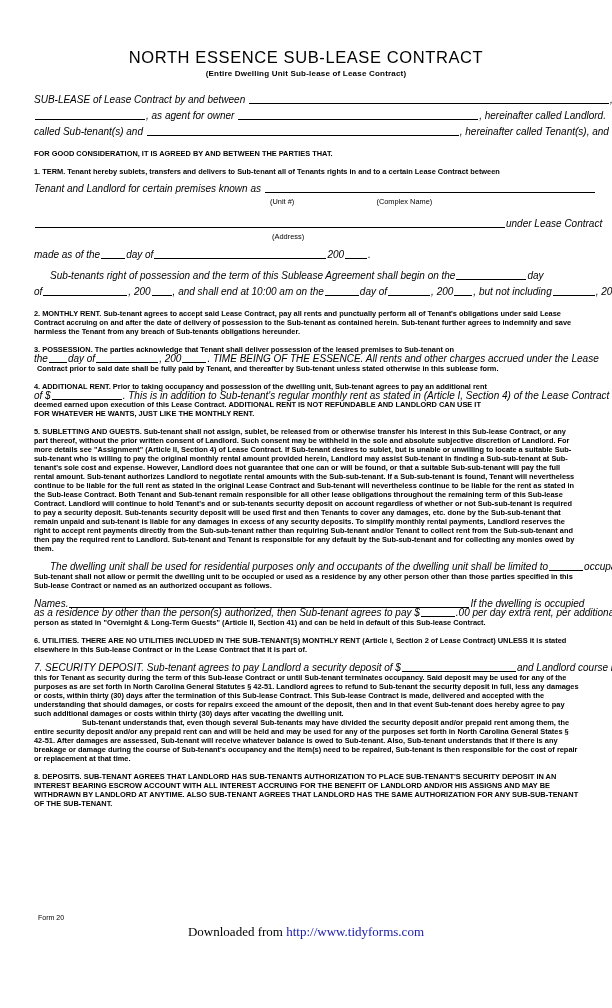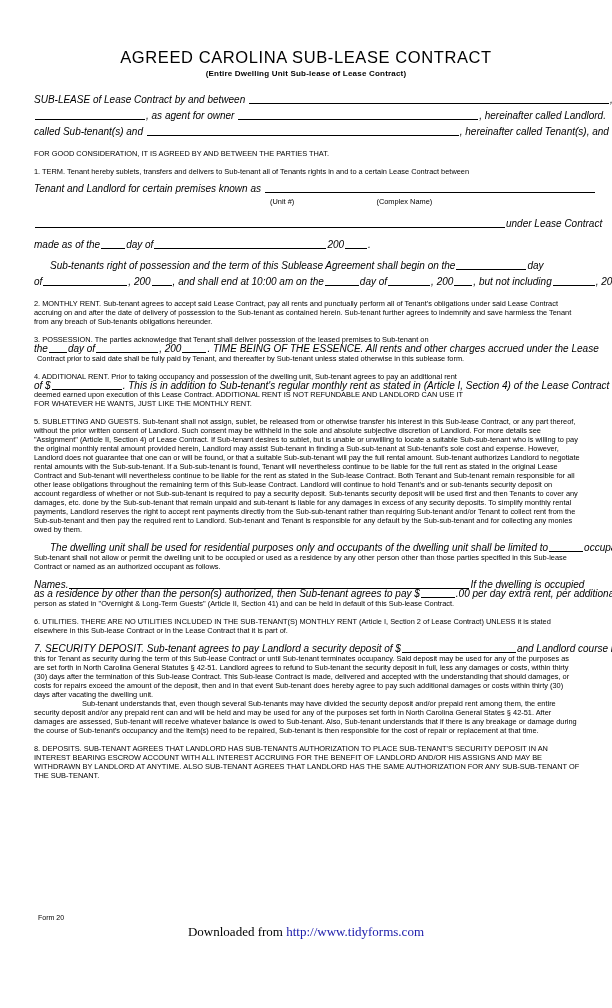--- a/index.html
+++ b/index.html
@@ -51,21 +51,21 @@
   }
 
   
   .p {
     font-size: 7.4px;
     line-height: 9.0px;
     text-align: left;
     margin: 0;
     white-space: normal;
   }
-  .p.bold { font-weight: normal; }
+  .p.bold { font-weight: bold; }
   .gap-s { height: 5px; }
   .gap-m { height: 9px; }
 
   
   .line {
     display: inline-block;
     border-bottom: 1px solid #000;
     height: 7px;
     vertical-align: baseline;
     margin: 0 1px -1px 1px;
@@ -102,21 +102,21 @@
     font-size: 13px;
     color: #000000;
   }
   .footer-dl .url { color: #1a1aaa; }
 </style>
 </head>
 <body>
 
 <div class="page">
 
-  <div class="doc-title">AGREED CAROLINA SUB-LEASE CONTRACT</div>
+  <div class="doc-title">NORTH ESSENCE SUB-LEASE CONTRACT</div>
   <div class="doc-subtitle">(Entire Dwelling Unit Sub-lease of Lease Contract)</div>
 
   <div class="body-wrap">
 
     <div class="row">
       <span>SUB-LEASE of Lease Contract by and between</span>
       <span class="line" style="width:360px"></span><span>, hereinafter</span>
     </div>
 
     <div class="row">
@@ -144,20 +144,24 @@
     <div class="caption-row">
       <span class="cap" style="width:210px"></span>
       <span class="cap">(Unit #)</span>
       <span class="cap" style="width:54px"></span>
       <span class="cap">(Complex Name)</span>
     </div>
     <div class="gap-m"></div>
     <div class="row">
       <span class="line" style="width:470px"></span><span class="bold">under Lease Contract</span>
     </div>
+    <div class="caption-row">
+      <span class="cap" style="width:212px"></span>
+      <span class="cap">(Address)</span>
+    </div>
     <div class="gap-s"></div>
     <div class="row">
       <span class="bold">made as of the</span><span class="line" style="width:24px"></span><span class="bold">day of</span><span class="line" style="width:172px"></span><span class="bold">200</span><span class="line" style="width:22px"></span><span class="bold">.</span>
     </div>
     <div class="gap-s"></div>
     <div class="row">
       <span class="indent"></span><span class="bold">Sub-tenants right of possession and the term of this Sublease Agreement shall begin on the</span><span class="line" style="width:70px"></span><span class="bold">day</span>
     </div>
     <div class="row">
       <span class="bold">of</span><span class="line" style="width:84px"></span><span class="bold">, 200</span><span class="line" style="width:20px"></span><span class="bold">, and shall end at 10:00 am on the</span><span class="line" style="width:34px"></span><span class="bold">day of</span><span class="line" style="width:42px"></span><span class="bold">, 200</span><span class="line" style="width:18px"></span><span class="bold">, but not including</span><span class="line" style="width:42px"></span><span class="bold">, 200</span><span class="line" style="width:16px"></span><span class="bold">.</span>

